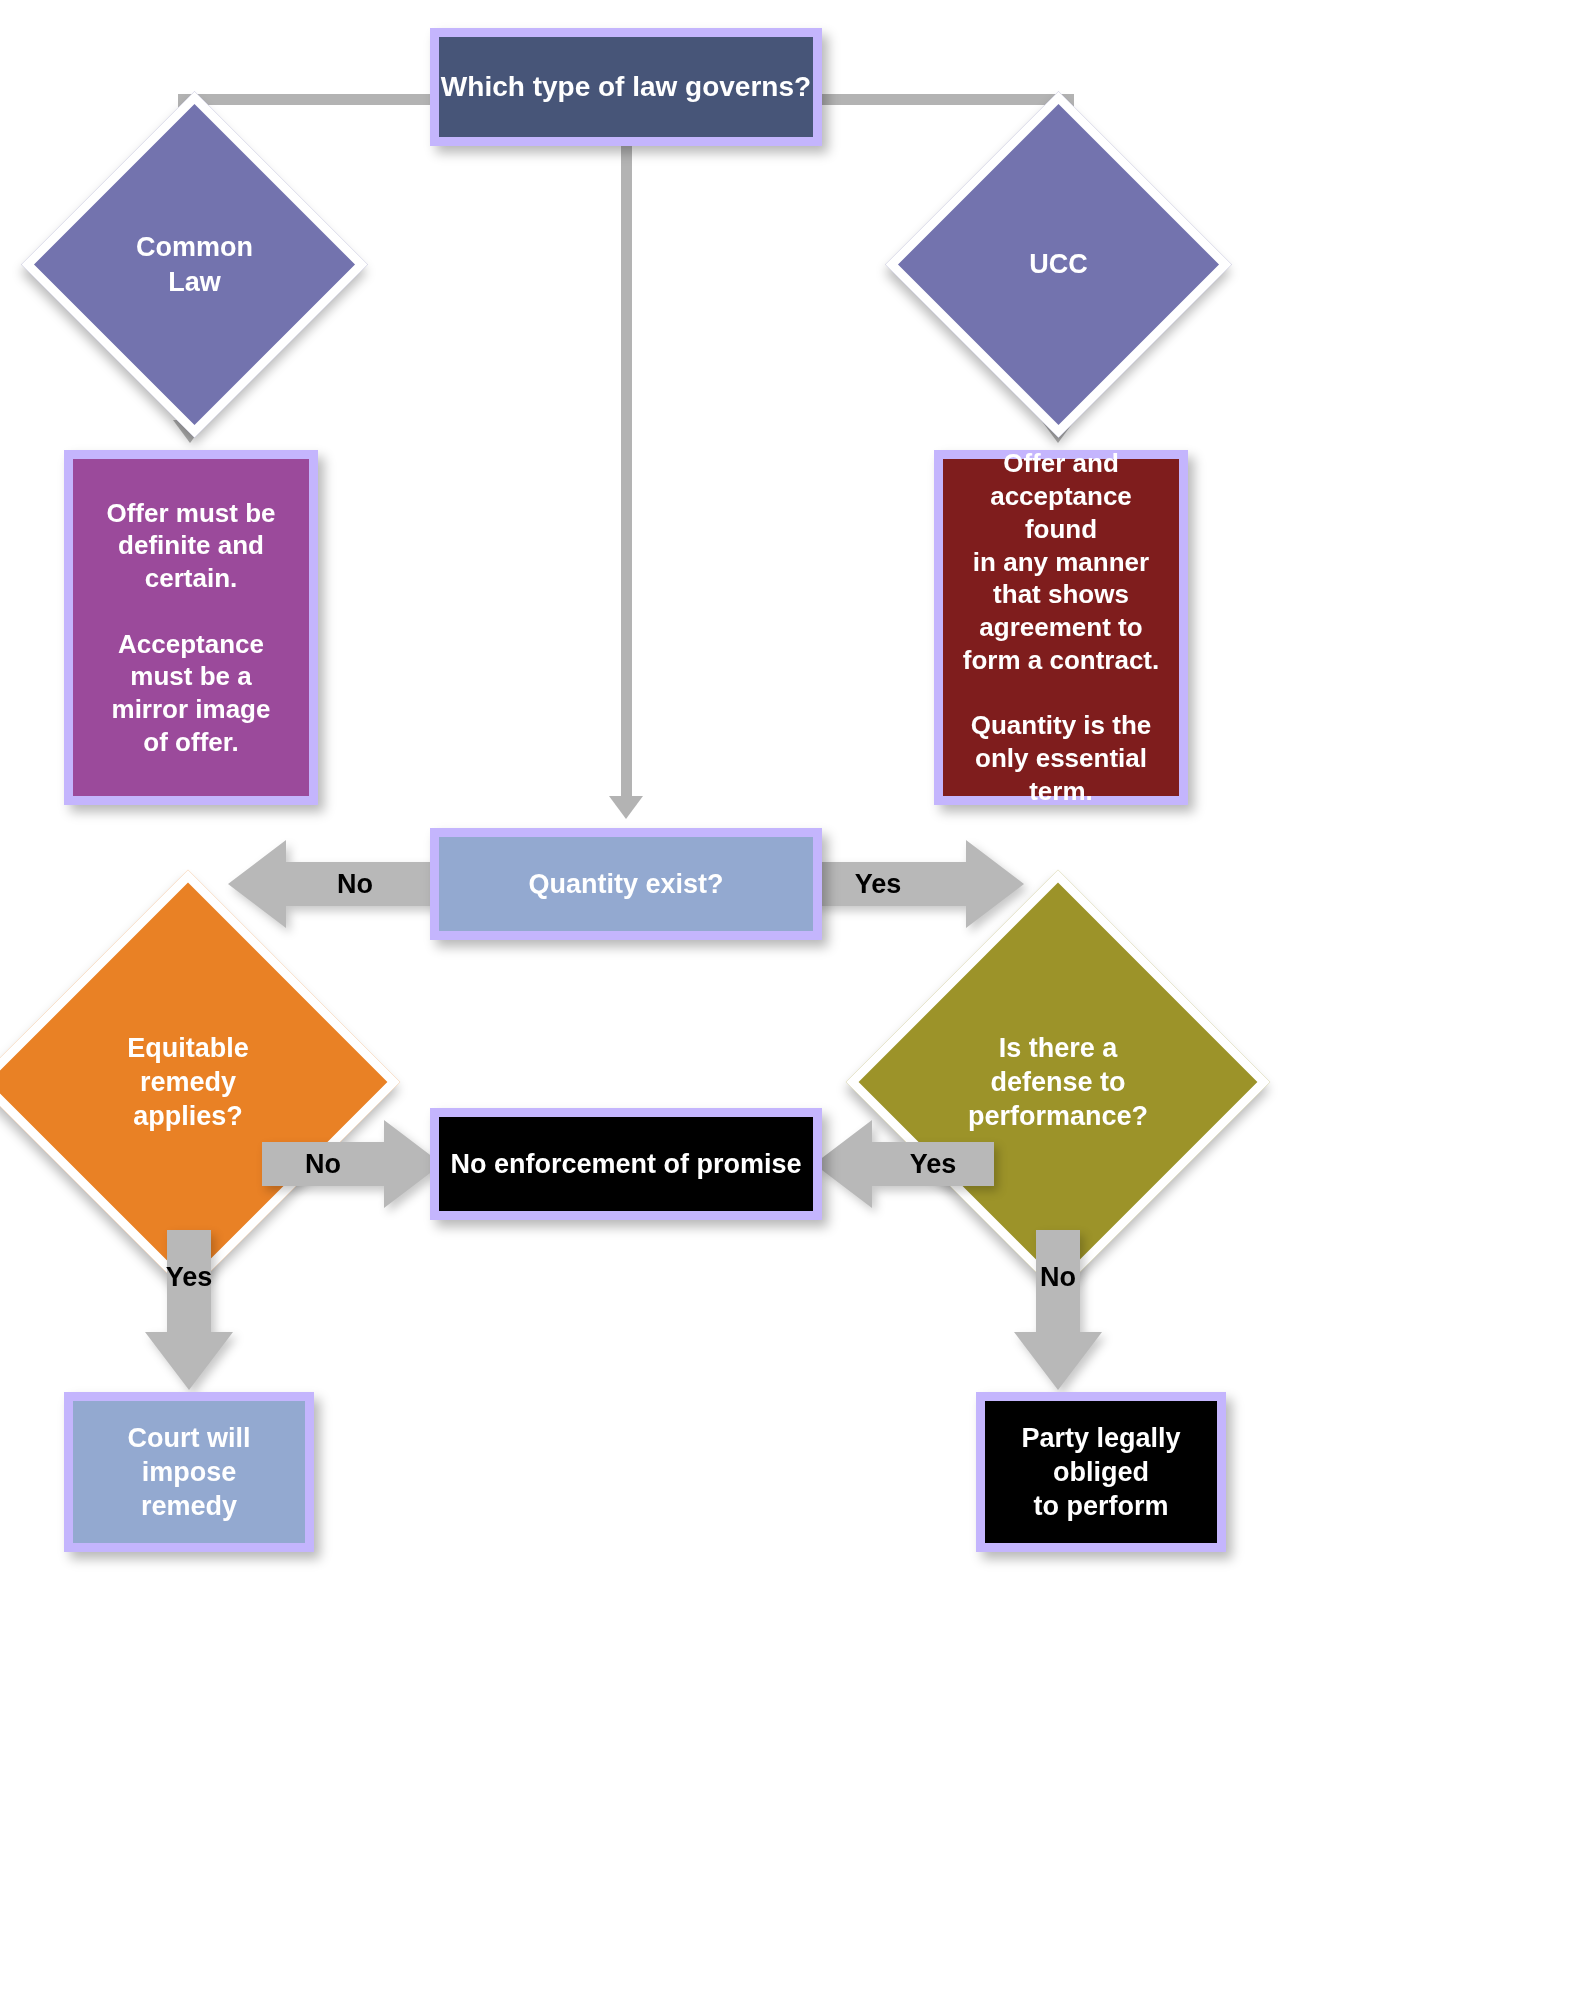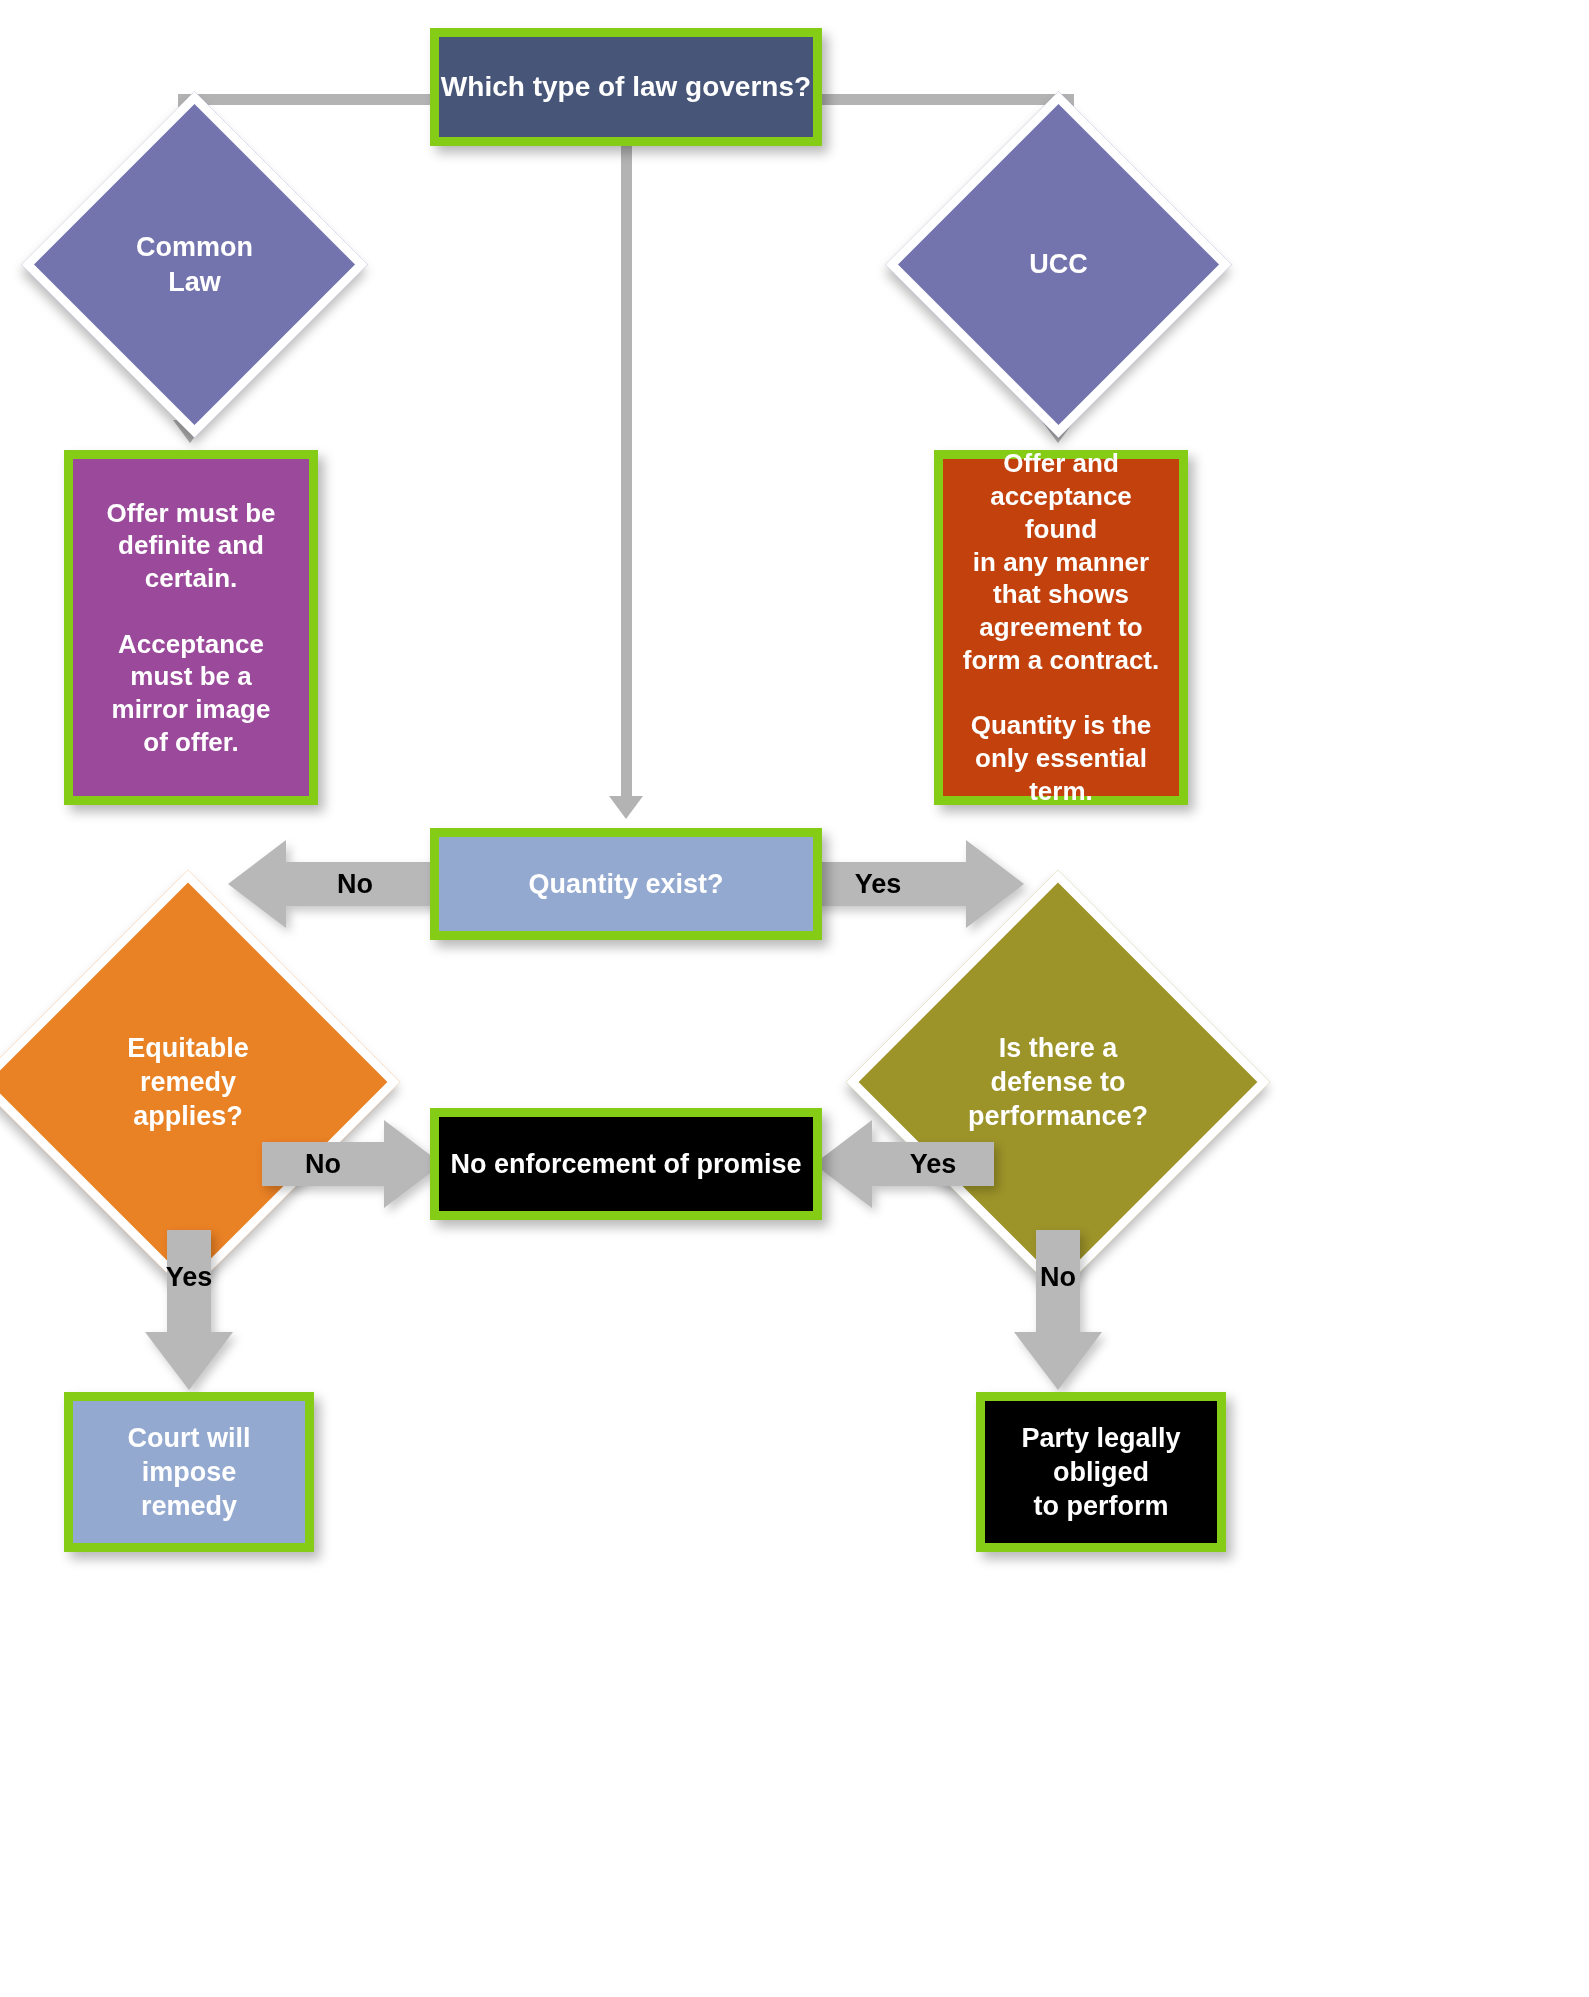--- a/index.html
+++ b/index.html
@@ -26,21 +26,21 @@
     align-items: center;
     justify-content: center;
     text-align: center;
     color: #ffffff;
     font-weight: bold;
     line-height: 1.26;
     white-space: pre-line;
   }
 
   .rect {
-    border: 9px solid #84cc16;
+    border: 9px solid #c4b5fd;
     box-shadow: 6px 7px 11px rgba(0,0,0,0.28);
   }
 
   
   .diamond-wrap {
     position: absolute;
   }
   .diamond-shape {
     position: absolute;
     left: 0; top: 0;
@@ -100,21 +100,21 @@
   
   #n-toplaw      { left: 430px;  top: 28px;   width: 392px; height: 118px; font-size: 28px; background:#475578; }
   #d-common      { left: 72px;   top: 142px;  width: 245px; height: 245px; }
   #d-common .diamond-shape { background:#7373AE; }
   #d-common .diamond-label { font-size: 27px; }
   #d-ucc         { left: 936px;  top: 142px;  width: 245px; height: 245px; }
   #d-ucc .diamond-shape { background:#7373AE; }
   #d-ucc .diamond-label { font-size: 27px; }
 
   #n-commonrule  { left: 64px;   top: 450px;  width: 254px; height: 355px; font-size: 26px; background:#9B4A9B; padding: 0 16px; }
-  #n-uccrule     { left: 934px;  top: 450px;  width: 254px; height: 355px; font-size: 26px; background:#c2410c; padding: 0 12px; }
+  #n-uccrule     { left: 934px;  top: 450px;  width: 254px; height: 355px; font-size: 26px; background:#7f1d1d; padding: 0 12px; }
 
   #n-elements    { left: 430px;  top: 828px;  width: 392px; height: 112px; font-size: 27px; background:#93A9D0; }
 
   #d-equitable   { left: 38px;   top: 932px;  width: 300px; height: 300px; }
   #d-equitable .diamond-shape { background:#E98125; }
   #d-equitable .diamond-label { font-size: 27px; }
 
   #d-defense     { left: 908px;  top: 932px;  width: 300px; height: 300px; }
   #d-defense .diamond-shape { background:#9C9329; }
   #d-defense .diamond-label { font-size: 27px; }

